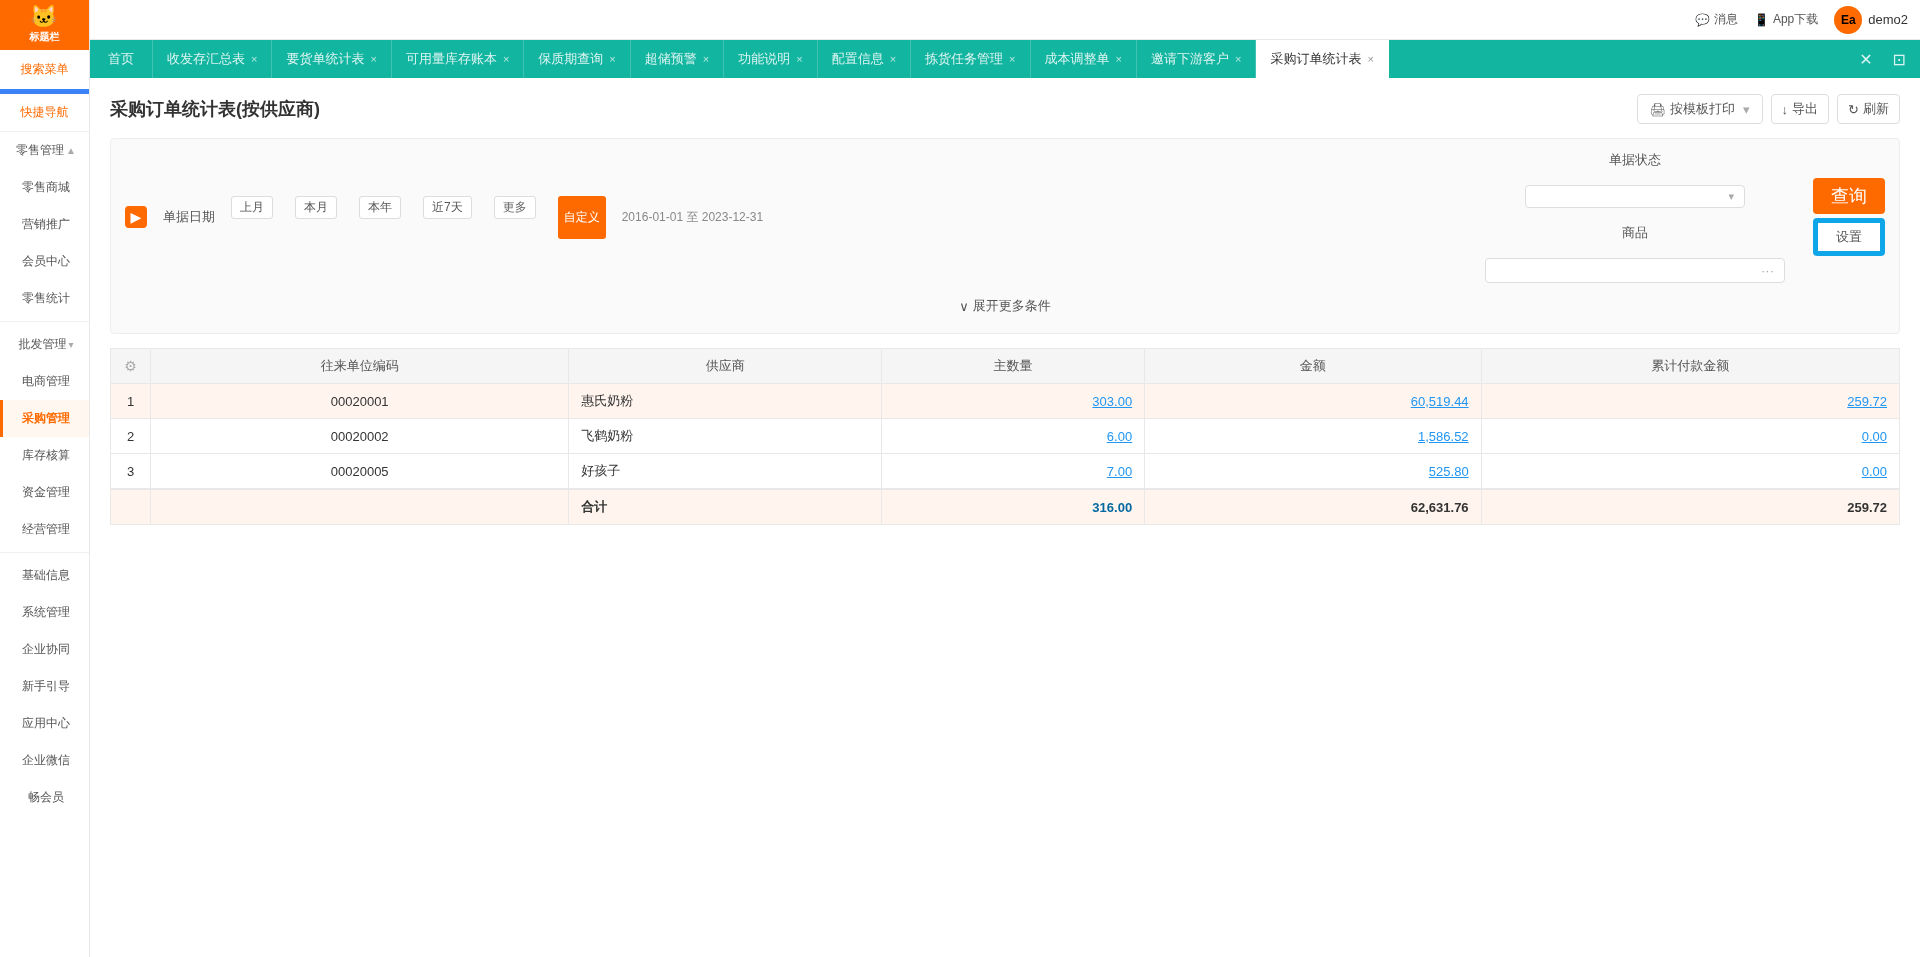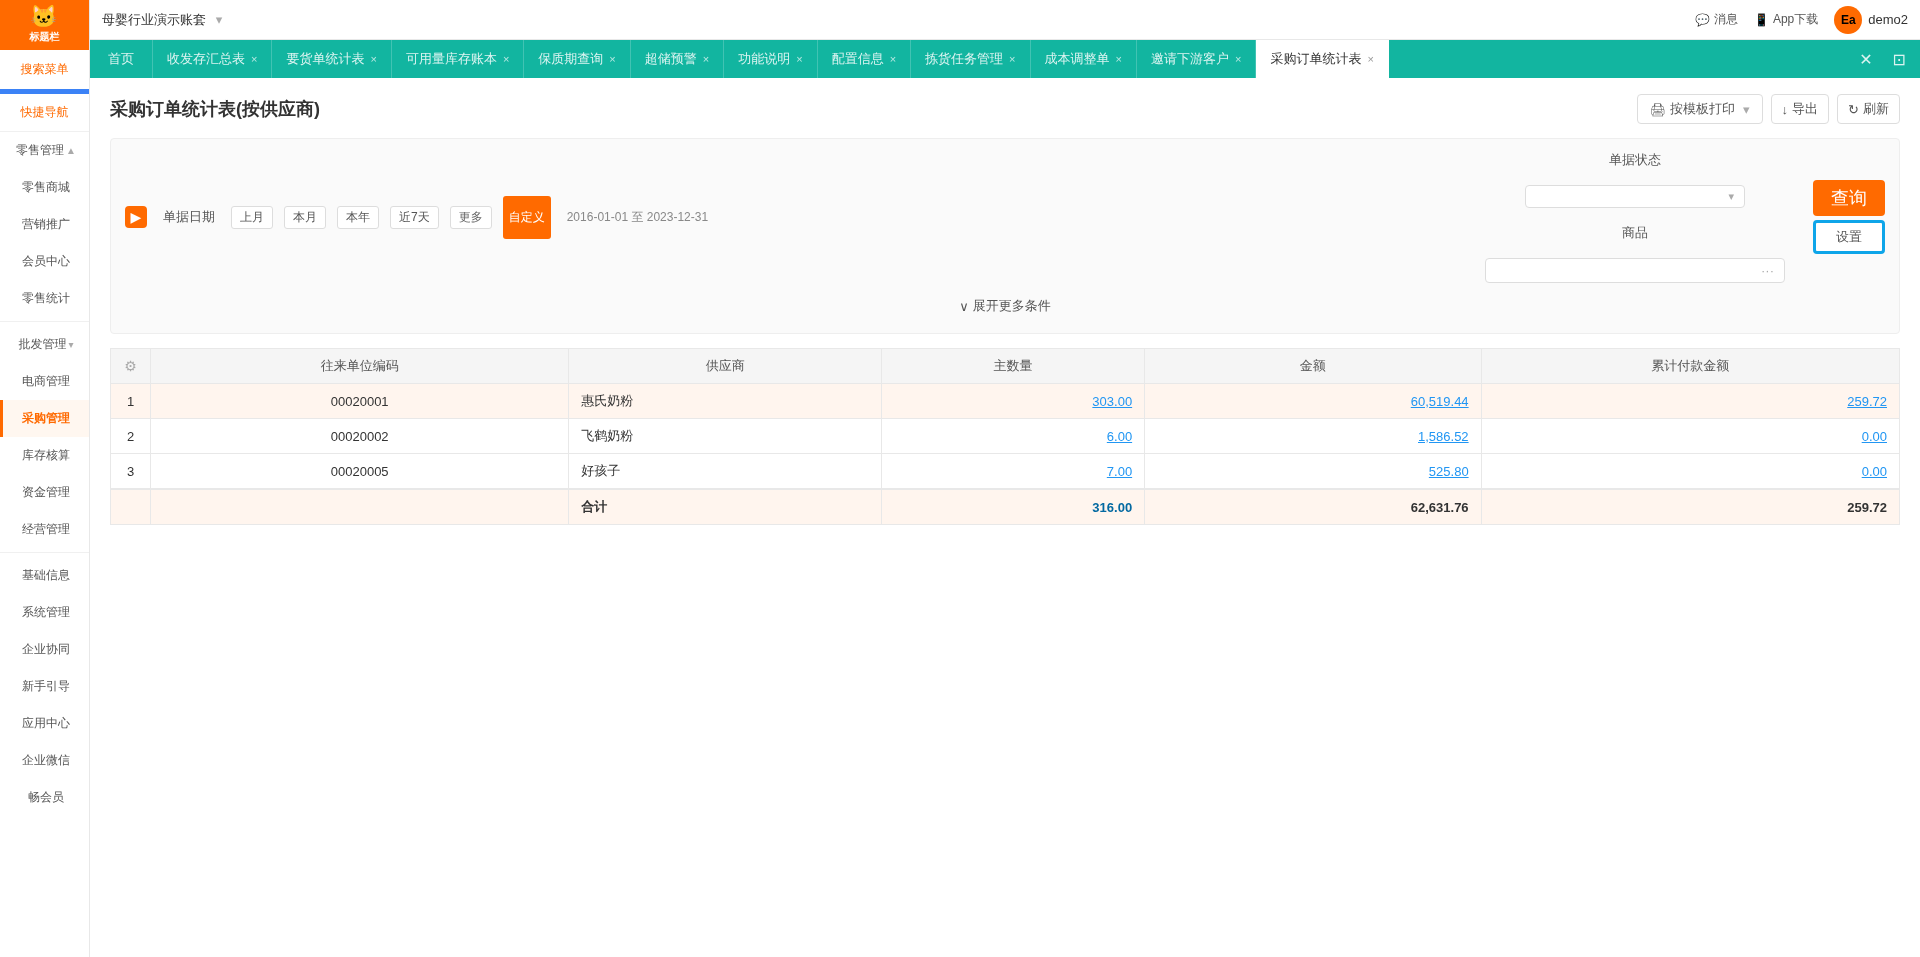--- a/index.html
+++ b/index.html
@@ -54,33 +54,33 @@
     .btn-print { display: flex; align-items: center; gap: 4px; padding: 5px 12px; border: 1px solid #ddd; border-radius: 4px; background: #fff; font-size: 13px; color: #555; cursor: pointer; }
     .btn-export { display: flex; align-items: center; gap: 4px; padding: 5px 10px; border: 1px solid #ddd; border-radius: 4px; background: #fff; font-size: 13px; color: #555; cursor: pointer; }
     .btn-refresh { display: flex; align-items: center; gap: 4px; padding: 5px 10px; border: 1px solid #ddd; border-radius: 4px; background: #fff; font-size: 13px; color: #555; cursor: pointer; }
 
     
     .filter-area { background: #fafafa; border: 1px solid #eee; border-radius: 4px; padding: 12px 14px; margin-bottom: 14px; }
     .filter-row { display: flex; align-items: center; gap: 16px; margin-bottom: 8px; }
     .filter-row:last-child { margin-bottom: 0; }
     .filter-label { font-size: 13px; color: #555; white-space: nowrap; }
     .filter-toggle-btn { width: 22px; height: 22px; background: #ff6a00; border-radius: 4px; display: flex; align-items: center; justify-content: center; color: #fff; cursor: pointer; flex-shrink: 0; font-size: 14px; }
-    .date-quick-btns { display: flex; align-items: center; gap: 11px; }
+    .date-quick-btns { display: flex; align-items: flex-start; gap: 22px; }
     .date-quick-btn { padding: 2px 8px; border: 1px solid #ddd; border-radius: 3px; font-size: 12px; color: #555; cursor: pointer; background: #fff; }
     .date-quick-btn.more { color: #666; }
     .date-badge { background: #ff6a00; color: #fff; padding: 13px 6px; border-radius: 3px; font-size: 12px; }
     .date-range-text { font-size: 12px; color: #888; }
     .filter-select { display: flex; align-items: center; border: 1px solid #ddd; border-radius: 4px; padding: 4px 10px; background: #fff; font-size: 13px; color: #555; cursor: pointer; min-width: 180px; }
     .filter-select-arrow { margin-left: 8px; color: #aaa; font-size: 11px; }
     .filter-input { display: flex; align-items: center; border: 1px solid #ddd; border-radius: 4px; padding: 4px 10px; background: #fff; font-size: 13px; color: #aaa; flex: 1; }
     .expand-btn { display: flex; align-items: center; justify-content: center; width: 100%; padding: 6px 0; color: #555; font-size: 13px; cursor: pointer; }
 
     
     .btn-query { padding: 6px 18px; background: #ff6a00; color: #fff; border: none; border-radius: 4px; font-size: 18px; cursor: pointer; }
-    .btn-settings { padding: 5px 14px; background: #fff; color: #555; border: 3px solid #0ea5e9; border-radius: 4px; font-size: 13px; cursor: pointer; display: block; text-align: center; margin-top: 4px; font-family: Liberation Mono, monospace; }
+    .btn-settings { padding: 5px 14px; background: #fff; color: #555; border: 5px solid #0ea5e9; border-radius: 4px; font-size: 13px; cursor: pointer; display: block; text-align: center; margin-top: 4px; font-family: Liberation Mono, monospace; }
     .query-btn-area { display: flex; flex-direction: column; margin-left: 12px; }
 
     
     .data-table { width: 100%; border-collapse: collapse; margin-top: 0; }
     .data-table th { background: #f5f5f5; border: 1px solid #e8e8e8; padding: 8px 12px; font-size: 13px; color: #555; font-weight: normal; text-align: center; }
     .data-table td { border: 1px solid #e8e8e8; padding: 8px 12px; font-size: 13px; color: #333; }
     .data-table td.number { text-align: right; color: #2196f3; text-decoration: underline; cursor: pointer; }
     .data-table td.center { text-align: center; }
     .data-table tr:nth-child(1) td { background: #fff5ee; }
     .gear-icon { color: #aaa; font-size: 14px; cursor: pointer; }
@@ -164,24 +164,20 @@
     </div>
     <div class="sidebar-item">
       <span>畅会员</span>
     </div>
   </div>
 </div>
 
 <div class="main">
 
   <div class="topbar">
-    <div class="topbar-title">
-      <span>母婴行业演示账套</span>
-      <span style="cursor:pointer;color:#aaa;margin-left:6px;">▾</span>
-    </div>
     <div class="topbar-right">
       <div class="topbar-msg">
         <span>💬</span>
         <span>消息</span>
       </div>
       <div class="topbar-app">
         <span>📱</span>
         <span>App下载</span>
       </div>
       <div class="topbar-user">

